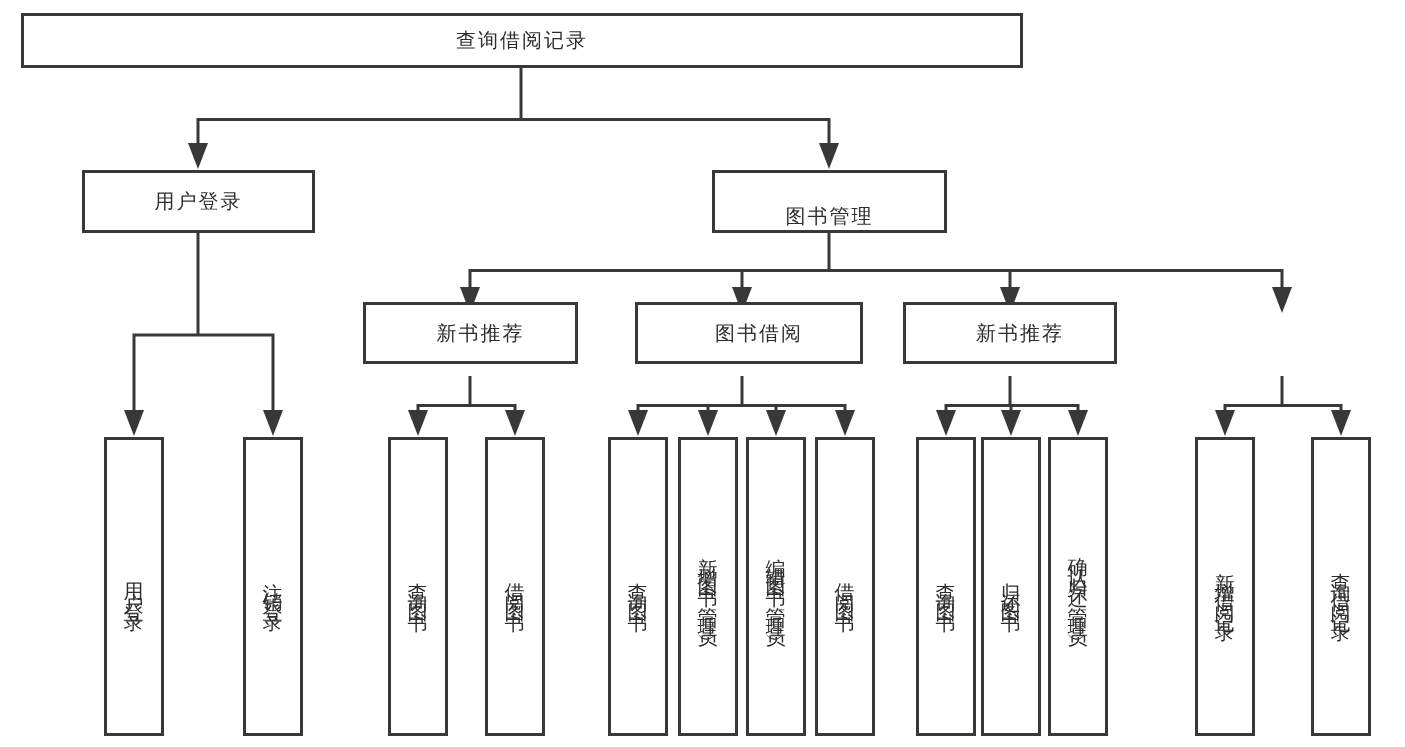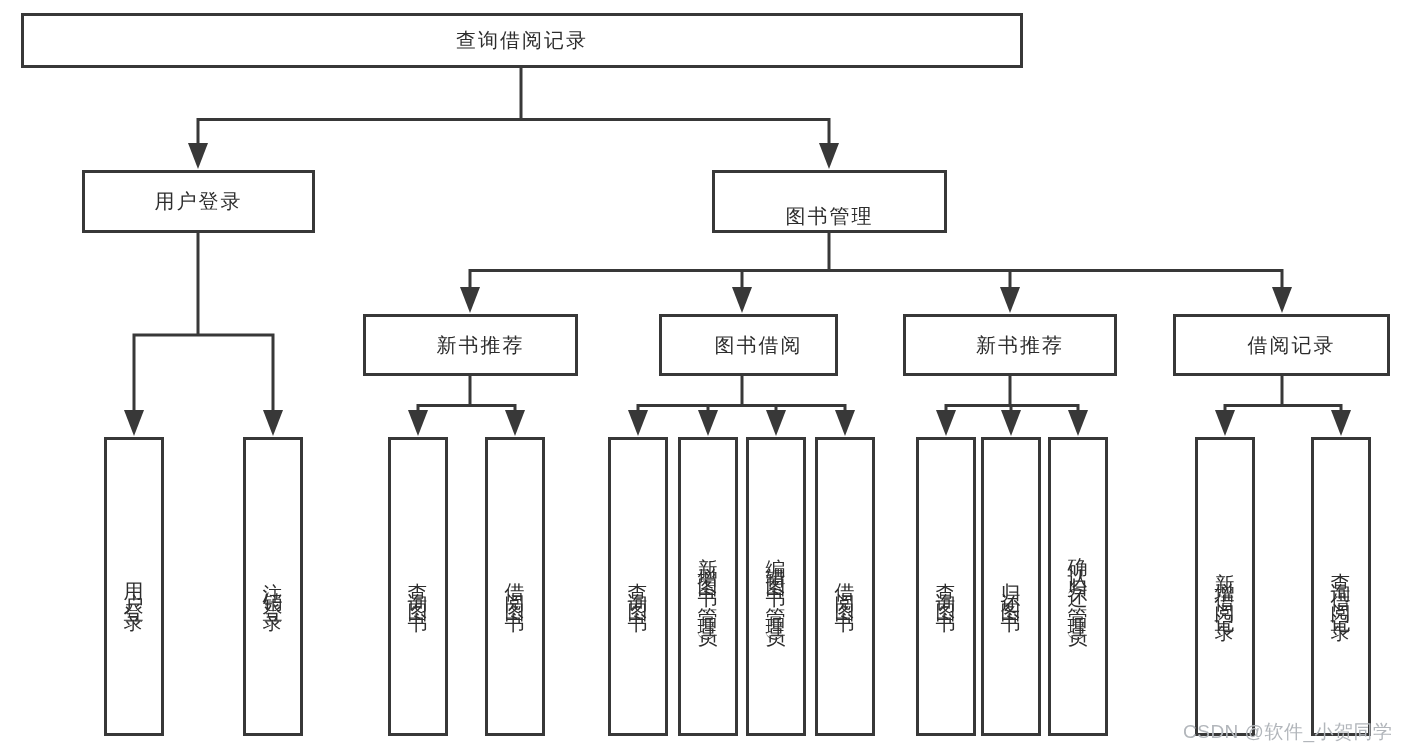--- a/index.html
+++ b/index.html
@@ -36,23 +36,23 @@
     writing-mode:vertical-rl;
     font-size:20px;
     line-height:1;
     letter-spacing:10px;
     color:var(--text);
     white-space:nowrap;
   }
   .root{left:21px;top:13px;width:1002px;height:55px;}
   .l2-user-login{left:82px;top:170px;width:233px;height:63px;}
   .l2-book-mgmt{left:712px;top:170px;width:235px;height:63px;align-items:flex-end;}
-  .l3{top:314px;height:62px;padding-left:20px;}
+  .l3{top:302px;height:62px;padding-left:20px;}
   .l3-recommend{left:363px;width:215px;}
-  .l3-borrow{left:635px;width:179px;margin-left:24px;}
+  .l3-borrow{left:635px;width:228px;}
   .l3-current{left:903px;width:214px;}
   .l3-records{left:1173px;width:217px;}
   .leaf{top:437px;width:60px;height:299px;}
   .leaf-a1{left:104px;} .leaf-a2{left:243px;}
   .leaf-b1{left:388px;} .leaf-b2{left:485px;}
   .leaf-c1{left:608px;} .leaf-c2{left:678px;} .leaf-c3{left:746px;} .leaf-c4{left:815px;}
   .leaf-d1{left:916px;} .leaf-d2{left:981px;} .leaf-d3{left:1048px;}
   .leaf-e1{left:1195px;} .leaf-e2{left:1311px;}
   #watermark{
     position:absolute;left:1183px;top:719px;
@@ -140,23 +140,20 @@
 
   <div class="node l3 l3-recommend">
     <span class="h-label">新书推荐</span>
   </div>
   <div class="node l3 l3-borrow">
     <span class="h-label">图书借阅</span>
   </div>
   <div class="node l3 l3-current">
     <span class="h-label">新书推荐</span>
   </div>
-  <div class="node l3 l3-records">
-    <span class="h-label">借阅记录</span>
-  </div>
 
   <div class="node leaf leaf-a1">
     <span class="v-label">用户登录</span>
   </div>
   <div class="node leaf leaf-a2">
     <span class="v-label">注销登录</span>
   </div>
 
   <div class="node leaf leaf-b1">
     <span class="v-label">查询图书</span>
@@ -188,14 +185,13 @@
     <span class="v-label">确认归还（管理员）</span>
   </div>
 
   <div class="node leaf leaf-e1">
     <span class="v-label">新增借阅记录</span>
   </div>
   <div class="node leaf leaf-e2">
     <span class="v-label">查询借阅记录</span>
   </div>
 
-  <div id="watermark">CSDN @软件_小贺同学</div>
 </div>
 
 </body></html>

